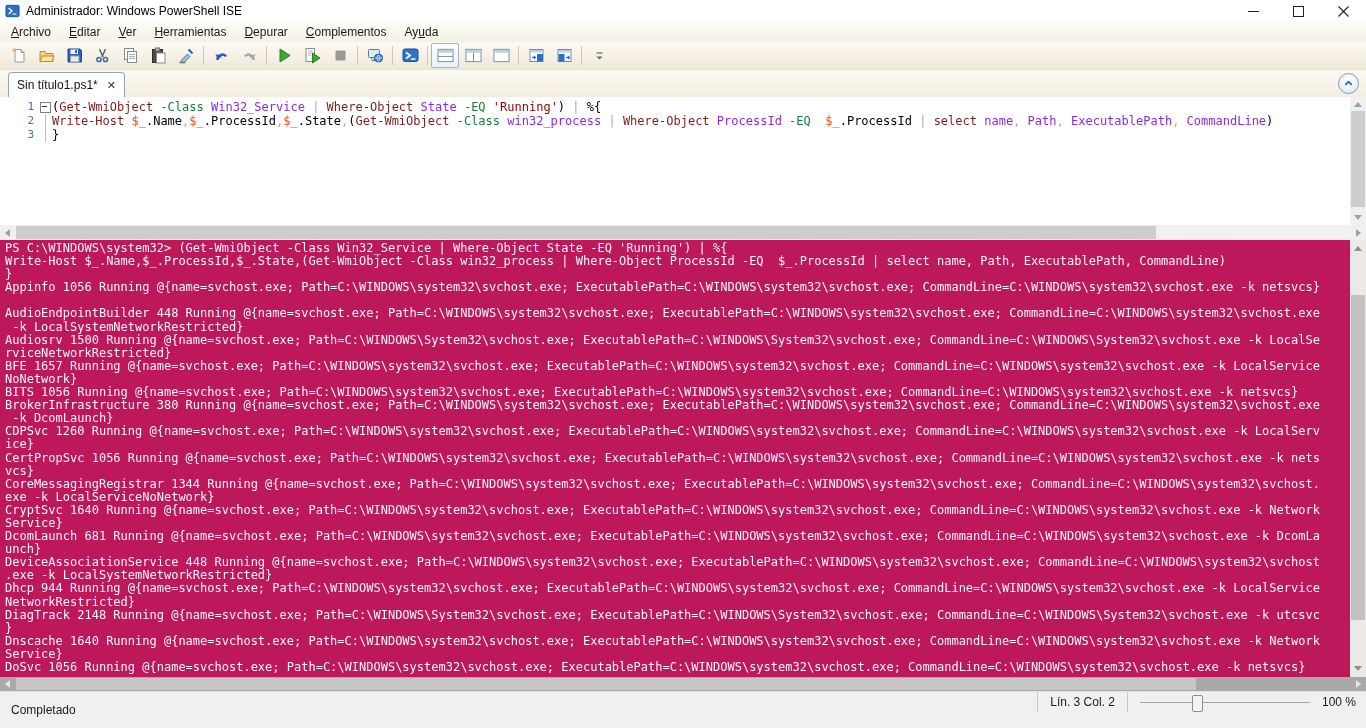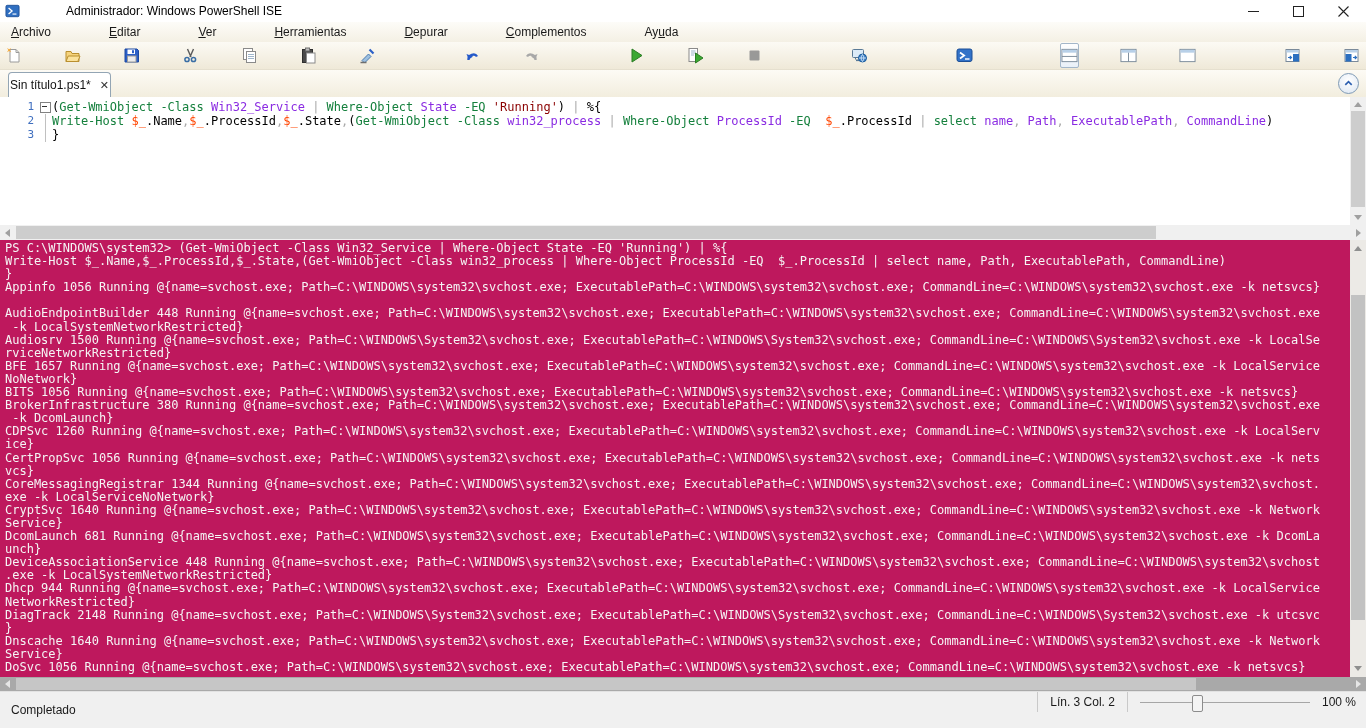--- a/index.html
+++ b/index.html
@@ -1,17 +1,17 @@
 <!DOCTYPE html>
 <html><head>
 <meta charset="utf-8">
 <style>
   html,body{margin:0;padding:0;width:1366px;height:728px;overflow:hidden;
     font-family:"Liberation Sans",sans-serif;background:#f0ecdf;position:relative;}
-  .abs{position:absolute;gap:40px;}
+  .abs{position:absolute;}
   
   .titlebar{top:0;left:0;width:1366px;height:22px;background:#ffffff;display:flex;align-items:center;}
   .ps-logo{width:15px;height:14px;margin:0 6px 0 5px;}
   .title-text{font-size:12px;color:#000;}
   .wincontrols{position:absolute;right:0;top:0;height:22px;display:flex;}
   .wcbtn{width:45px;height:22px;display:flex;align-items:center;justify-content:center;}
   
   .menubar{top:22px;left:0;width:1366px;height:20px;background:linear-gradient(#fdfcf8,#f4f0e4);
     display:flex;align-items:center;padding-left:2px;font-size:12px;color:#1a1a1a;}
   .menu-item{padding:0 9px;height:20px;line-height:20px;}
@@ -19,36 +19,36 @@
   .toolbar{top:42px;left:0;width:1366px;height:27px;background:linear-gradient(#fcfaf4,#efe9d8);
     display:flex;align-items:center;padding-left:4px;border-bottom:1px solid #e6e0cf;}
   .tbtn{width:26px;height:23px;display:flex;align-items:center;justify-content:center;border:1px solid transparent;border-radius:2px;}
   .tbtn svg{width:17px;height:17px;}
   .tbtn.sel{border:1px solid #a3b6c9;background:linear-gradient(#fefefe,#e9f0f8);}
   .tbtn.dis{opacity:.9;}
   .tsep{width:1px;height:19px;background:#cfc8b4;margin:0 3px;}
   
   .tabbar{top:70px;left:0;width:1366px;height:27px;background:linear-gradient(#fdfbf5,#f2edde);}
   .tab{position:absolute;left:8px;bottom:0;height:24px;display:flex;align-items:center;gap:9px;
-    padding:0 1px;background:#fff;border:1px solid #93a5b4;border-bottom:none;
+    padding:0 8px;background:#fff;border:1px solid #93a5b4;border-bottom:none;
     border-radius:4px 4px 0 0;font-size:12px;color:#111;}
   .tab-close{font-size:11px;color:#333;line-height:1;}
   .collapse-btn{position:absolute;right:7px;top:3px;width:19px;height:19px;border-radius:50%;
     border:1px solid #7f9ab5;background:radial-gradient(circle at 50% 35%,#ffffff,#dce6f2);
     display:flex;align-items:center;justify-content:center;}
   
   .editor{top:97px;left:0;width:1350px;height:128px;background:#fff;
     font-family:"DejaVu Sans Mono","Liberation Mono",monospace;font-size:12px;padding-top:3px;}
   .eline{display:flex;height:14px;line-height:14px;white-space:pre;}
   .lnum{width:34px;text-align:right;padding-right:5px;color:#3f6fbf;font-size:11px;}
   .fold{width:13px;display:flex;align-items:center;justify-content:center;position:relative;}
   .fold-box{width:9px;height:9px;border:1px solid #828282;background:#fff;position:relative;}
   .fold-box::after{content:"";position:absolute;left:1px;top:3px;width:5px;height:1px;background:#333;}
   .fold-guide{width:1px;height:14px;background:#c0c0c0;}
-  .t-cmdlet{color:#15803d}.t-param{color:#15803d}.t-arg{color:#8a2be2}
+  .t-cmdlet{color:#7f1d1d}.t-param{color:#15803d}.t-arg{color:#8a2be2}
   .t-str{color:#8b0000}.t-var{color:#ff4500}.t-op{color:#a9a9a9}.t-plain{color:#000}
   
   .vscroll{width:16px;background:#f0f0f0;}
   .ed-vscroll{top:97px;left:1350px;height:128px;}
   .hscroll{height:15px;background:#f0f0f0;}
   .ed-hscroll{top:225px;left:0;width:1366px;}
   .sb-arrow{position:absolute;width:0;height:0;}
   .thumb{position:absolute;background:#cdcdcd;}
   .con-vscroll{top:240px;left:1350px;height:437px;background:#eceae6;}
   .con-vscroll .thumb{background:#c2c2c2;}

